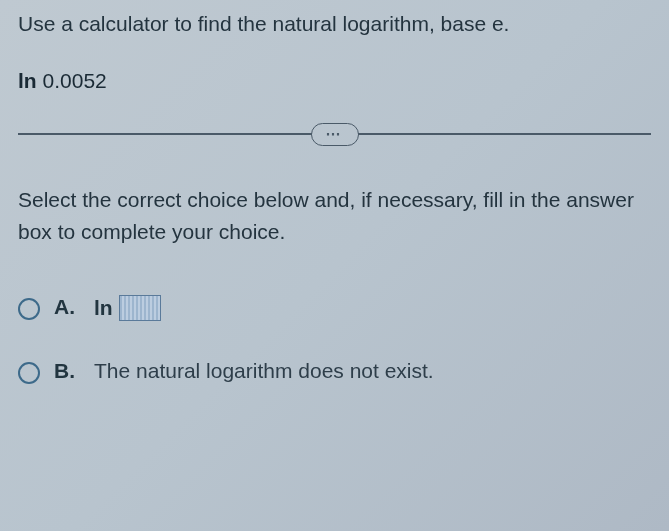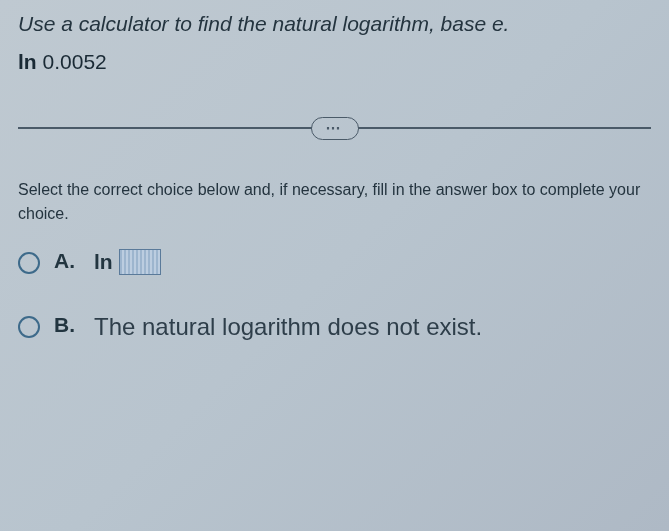--- a/index.html
+++ b/index.html
@@ -13,28 +13,27 @@
       background: linear-gradient(135deg, #bfc9d1 0%, #b8c4ce 50%, #aeb9c5 100%);
       font-family: Arial, Helvetica, sans-serif;
       color: #2a3a4a;
       padding: 8px 18px;
       position: relative;
       overflow: hidden;
     }
     .question-text {
       font-size: 21px;
       line-height: 1.5;
-      margin-bottom: 10px;
+      margin-bottom: 29px;
       color: #24343f;
-      font-style: italic;
     }
     .expression {
       font-size: 21px;
       font-weight: bold;
-      margin-bottom: 43px;
+      margin-bottom: 30px;
       color: #1a2a35;
     }
     .expression .ln {
       font-weight: bold;
     }
     .expression .val {
       font-weight: normal;
     }
     .divider-wrap {
       display: flex;
@@ -53,23 +52,23 @@
       font-size: 15px;
       letter-spacing: 3px;
       color: #4a5a68;
       background: transparent;
       margin: 0 -1px;
       cursor: pointer;
       line-height: 1;
       font-weight: bold;
     }
     .instruction {
-      font-size: 16px;
+      font-size: 21px;
       line-height: 1.55;
-      margin-bottom: 22px;
+      margin-bottom: 46px;
       color: #24343f;
     }
     .choice {
       display: flex;
       align-items: flex-start;
       margin-bottom: 32px;
       gap: 14px;
     }
     .radio {
       width: 22px;
@@ -117,21 +116,21 @@
       );
       margin-left: 6px;
       cursor: text;
     }
     .hint {
       font-size: 20px;
       line-height: 1.5;
       color: #2e3e4a;
     }
     .choice-b-text {
-      font-size: 24px;
+      font-size: 21px;
       color: #2e3e4a;
     }
   </style>
 </head>
 <body>
 
 <div class="question-text">Use a calculator to find the natural logarithm, base e.</div>
 
 <div class="expression">
   <span class="ln">ln</span><span class="val"> 0.0052</span>

